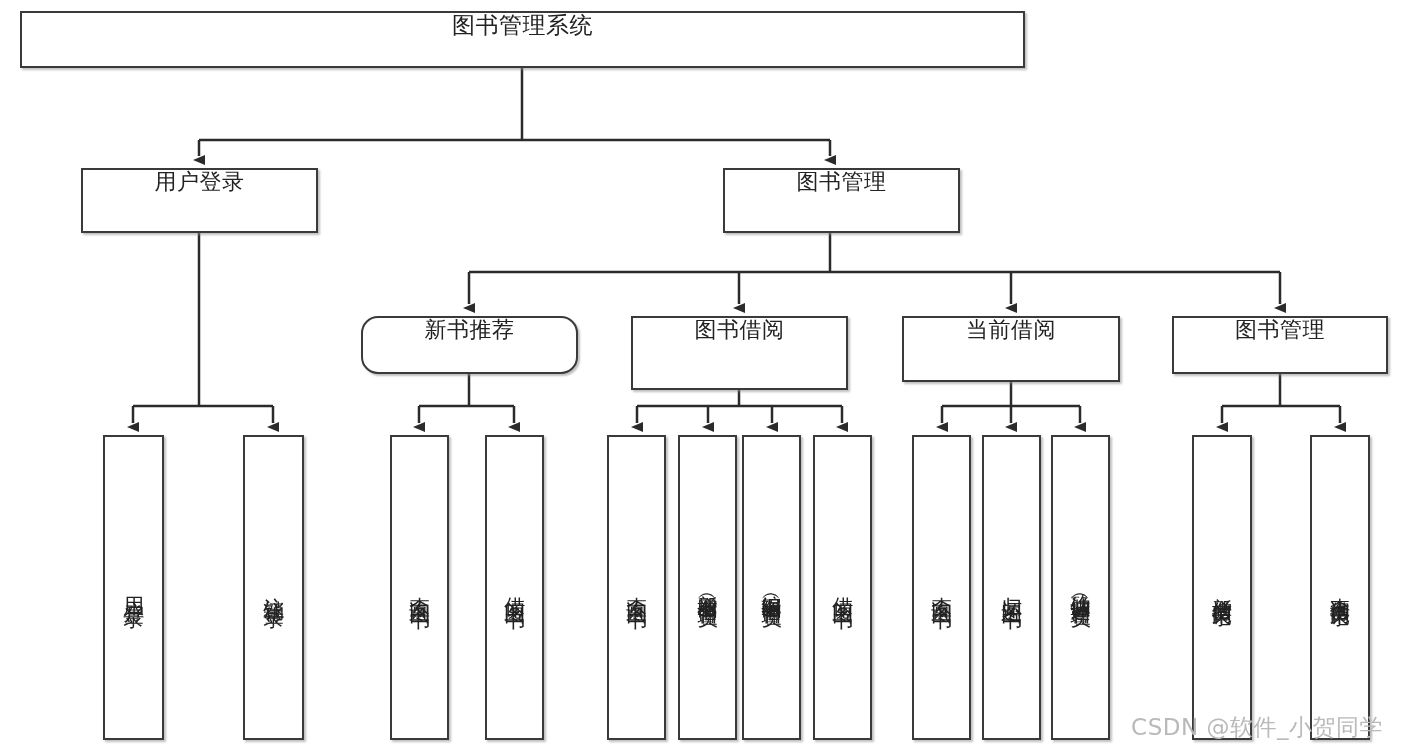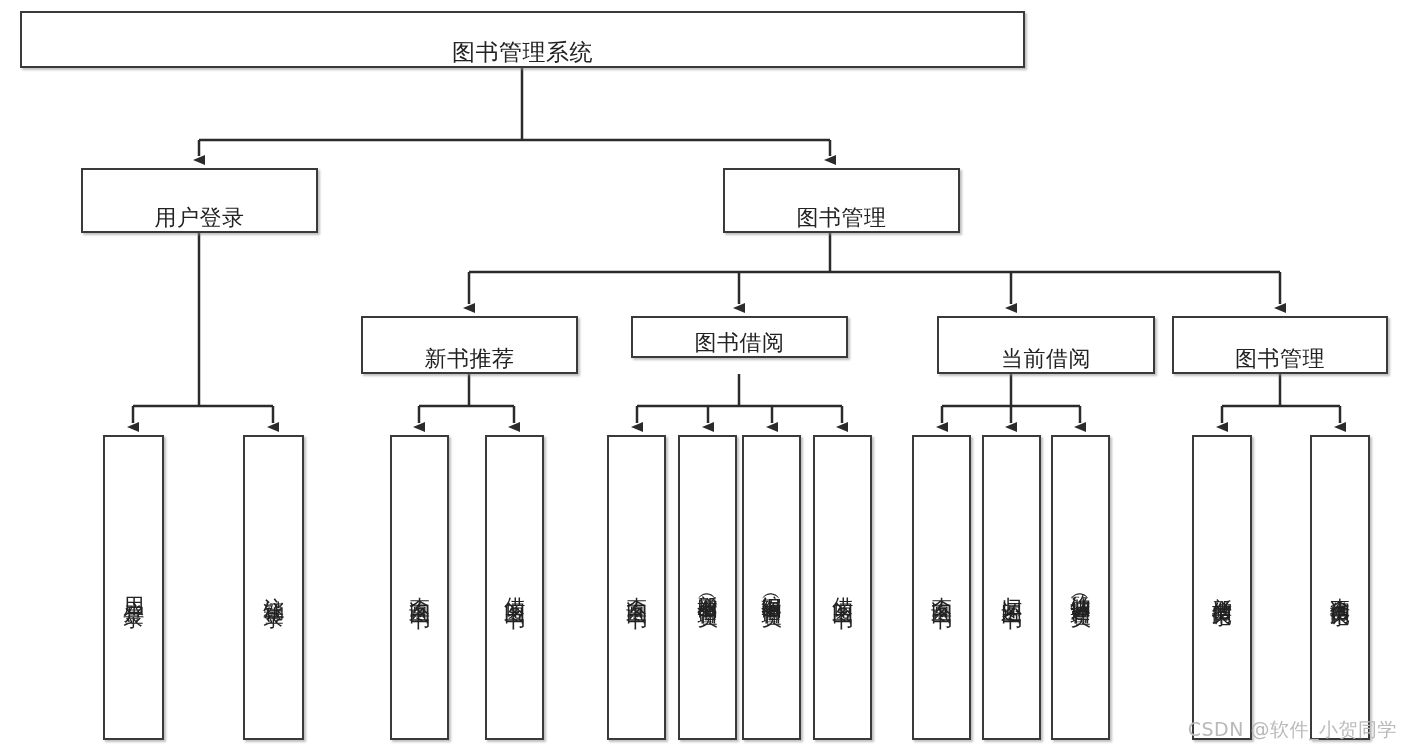--- a/index.html
+++ b/index.html
@@ -13,21 +13,21 @@
   #canvas{position:absolute;left:0;top:0;width:1405px;height:747px;}
   svg.links{position:absolute;left:0;top:0;width:1405px;height:747px;pointer-events:none;}
 
   .node{
     position:absolute;
     box-sizing:border-box;
     background:#ffffff;
     border:2.5px solid #3a3a3a;
     box-shadow:2px 2px 2px rgba(140,140,140,0.55);
     display:flex;
-    align-items:flex-end;
+    align-items:flex-start;
     justify-content:center;
     color:#222222;
   }
   .node .lbl{
     display:block;
     text-align:center;
     line-height:1.12;
     letter-spacing:0.5px;
   }
   
@@ -47,23 +47,23 @@
     font-size:21px;
     line-height:1.25;
     letter-spacing:4px;
     white-space:nowrap;
     max-height:290px;
   }
   .node.v.narrowtext .lbl{font-size:20px;letter-spacing:2px;}
 
   .watermark{
     position:absolute;
-    right:8px;
+    right:22px;
     bottom:4px;
-    font-size:19px;
+    font-size:23px;
     color:#b9b9b9;
     white-space:nowrap;
     letter-spacing:0.5px;
   }
 </style>
 </head>
 <body>
 
 <div id="canvas">
 
@@ -121,27 +121,27 @@
     <span class="lbl">图书管理系统</span>
   </div>
 
   <div class="node h" style="left:81px;top:168px;width:237px;height:65px;">
     <span class="lbl">用户登录</span>
   </div>
   <div class="node h" style="left:711px;top:168px;width:237px;height:65px;margin-left:12px;">
     <span class="lbl">图书管理</span>
   </div>
 
-  <div class="node h" style="left:361px;top:316px;width:217px;height:58px;">
+  <div class="node h" style="left:361px;top:316px;width:217px;height:58px;border-radius:17px;">
     <span class="lbl">新书推荐</span>
   </div>
-  <div class="node h" style="left:631px;top:316px;width:217px;height:42px;">
+  <div class="node h" style="left:631px;top:316px;width:217px;height:74px;">
     <span class="lbl">图书借阅</span>
   </div>
-  <div class="node h" style="left:937px;top:316px;width:218px;height:58px;">
+  <div class="node h" style="left:902px;top:316px;width:218px;height:66px;">
     <span class="lbl">当前借阅</span>
   </div>
   <div class="node h" style="left:1172px;top:316px;width:216px;height:58px;">
     <span class="lbl">图书管理</span>
   </div>
 
   <div class="node v" style="left:103px;top:435px;width:61px;height:305px;">
     <span class="lbl">用户登录</span>
   </div>
   <div class="node v" style="left:243px;top:435px;width:61px;height:305px;">

